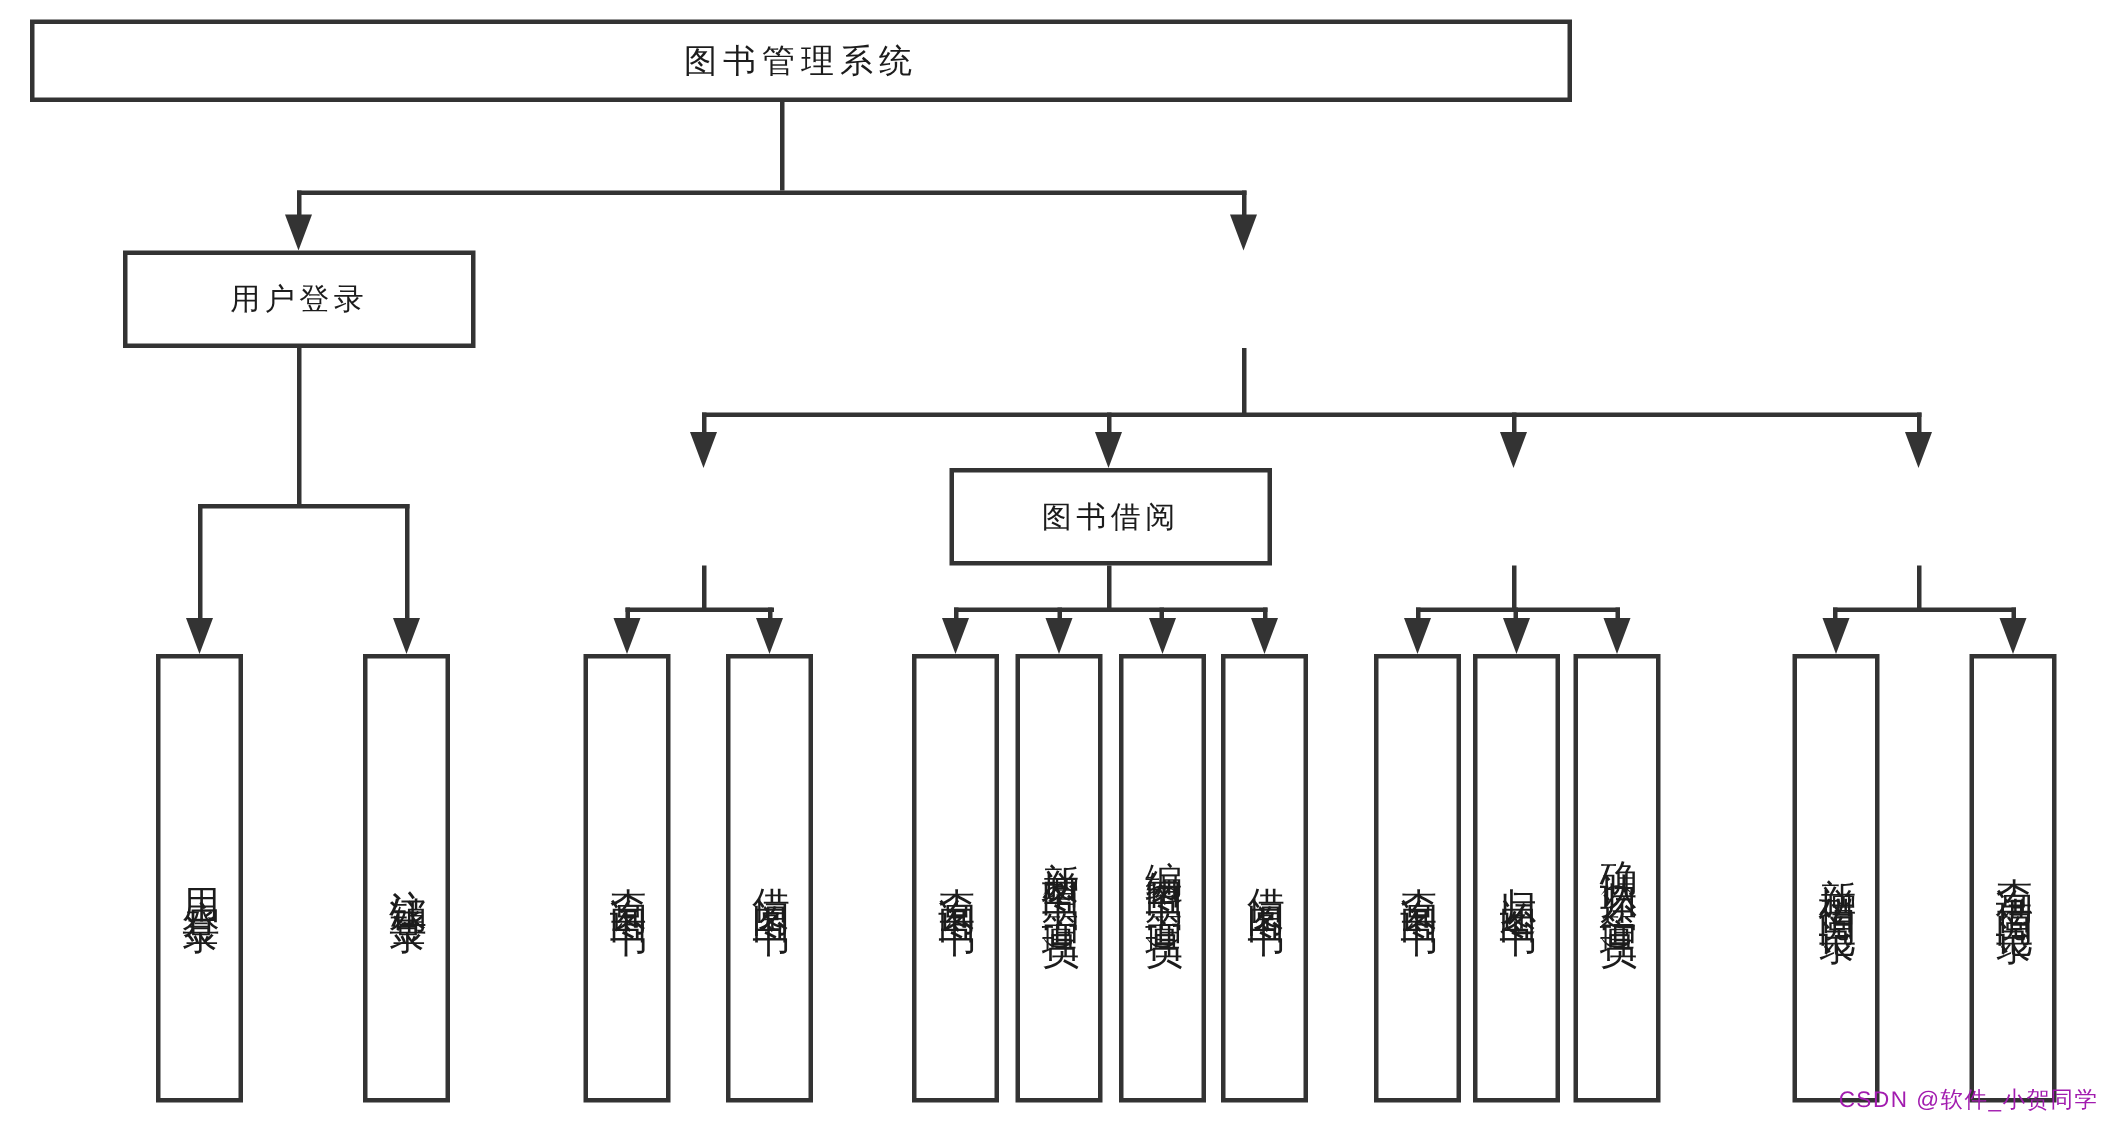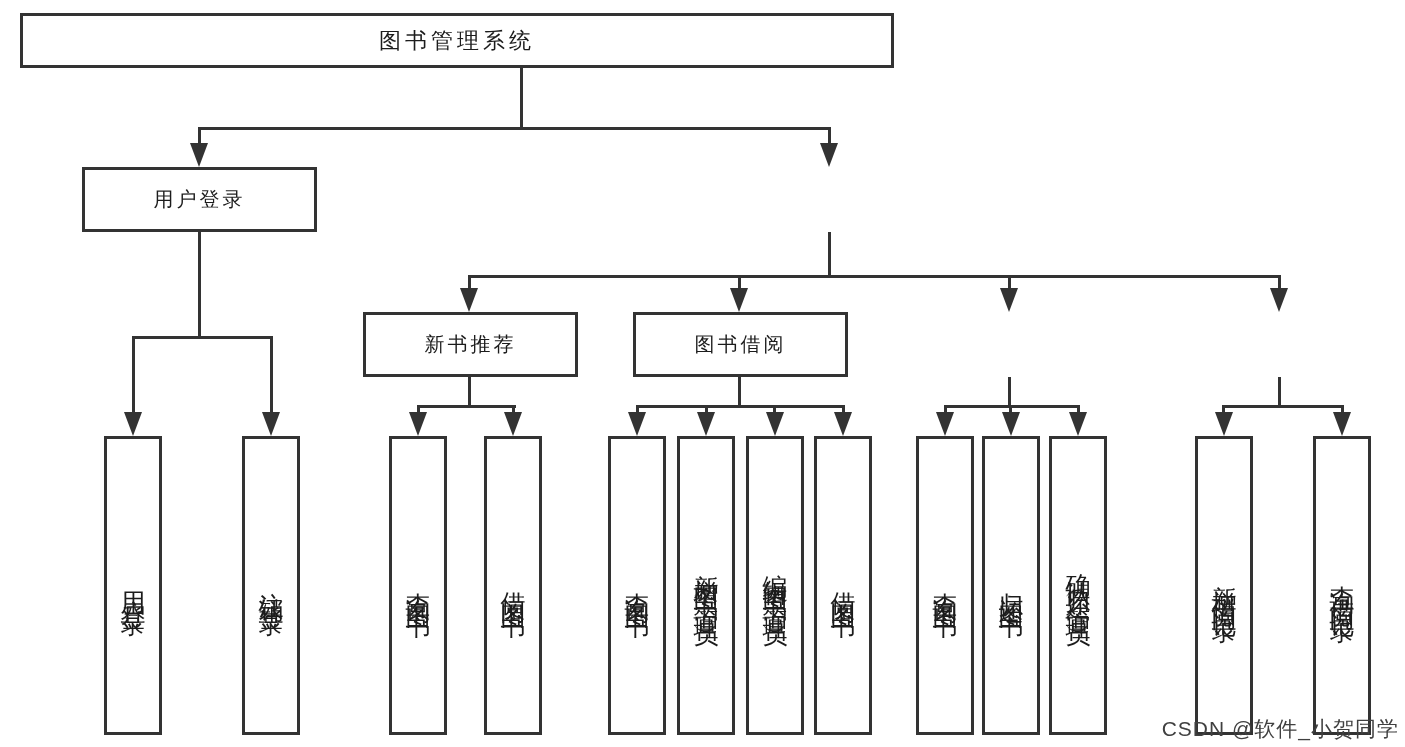--- a/index.html
+++ b/index.html
@@ -50,33 +50,33 @@
     position: absolute;
     width: 0; height: 0;
     border-left: 9px solid transparent;
     border-right: 9px solid transparent;
     border-top: 24px solid #333333;
   }
   .watermark {
     position: absolute;
     right: 6px;
     bottom: 4px;
-    font-size: 21px;
-    color: #404040;
+    font-size: 15px;
+    color: #a21caf;
     letter-spacing: 1px;
     z-index: 5;
     white-space: nowrap;
   }
 </style>
 </head>
 <body>
 
 <div id="stage">
 
-  <div class="hbox" style="left:20px;top:13px;width:874px;height:55px">
+  <div class="hbox" style="left:20px;top:13px;width:1028px;height:55px">
     <span class="hlabel rootlabel">图书管理系统</span>
   </div>
 
   <div class="vline" style="left:520px;top:68px;height:59px"></div>
   <div class="hline" style="left:198px;top:127px;width:633px"></div>
   <div class="vline" style="left:198px;top:127px;height:18px"></div>
   <div class="vline" style="left:828px;top:127px;height:18px"></div>
   <div class="tri" style="left:190px;top:143px"></div>
   <div class="tri" style="left:820px;top:143px"></div>
 
@@ -95,23 +95,20 @@
   <div class="hline" style="left:468px;top:275px;width:813px"></div>
   <div class="vline" style="left:468px;top:275px;height:16px"></div>
   <div class="vline" style="left:738px;top:275px;height:16px"></div>
   <div class="vline" style="left:1008px;top:275px;height:16px"></div>
   <div class="vline" style="left:1278px;top:275px;height:16px"></div>
   <div class="tri" style="left:460px;top:288px"></div>
   <div class="tri" style="left:730px;top:288px"></div>
   <div class="tri" style="left:1000px;top:288px"></div>
   <div class="tri" style="left:1270px;top:288px"></div>
 
-  <div class="hbox" style="left:363px;top:312px;width:215px;height:65px">
-    <span class="hlabel">新书推荐</span>
-  </div>
   <div class="hbox" style="left:633px;top:312px;width:215px;height:65px">
     <span class="hlabel">图书借阅</span>
   </div>
 
   <div class="vline" style="left:468px;top:377px;height:29px"></div>
   <div class="hline" style="left:417px;top:405px;width:99px"></div>
   <div class="vline" style="left:417px;top:405px;height:9px"></div>
   <div class="vline" style="left:512px;top:405px;height:9px"></div>
   <div class="tri" style="left:409px;top:412px"></div>
   <div class="tri" style="left:504px;top:412px"></div>

